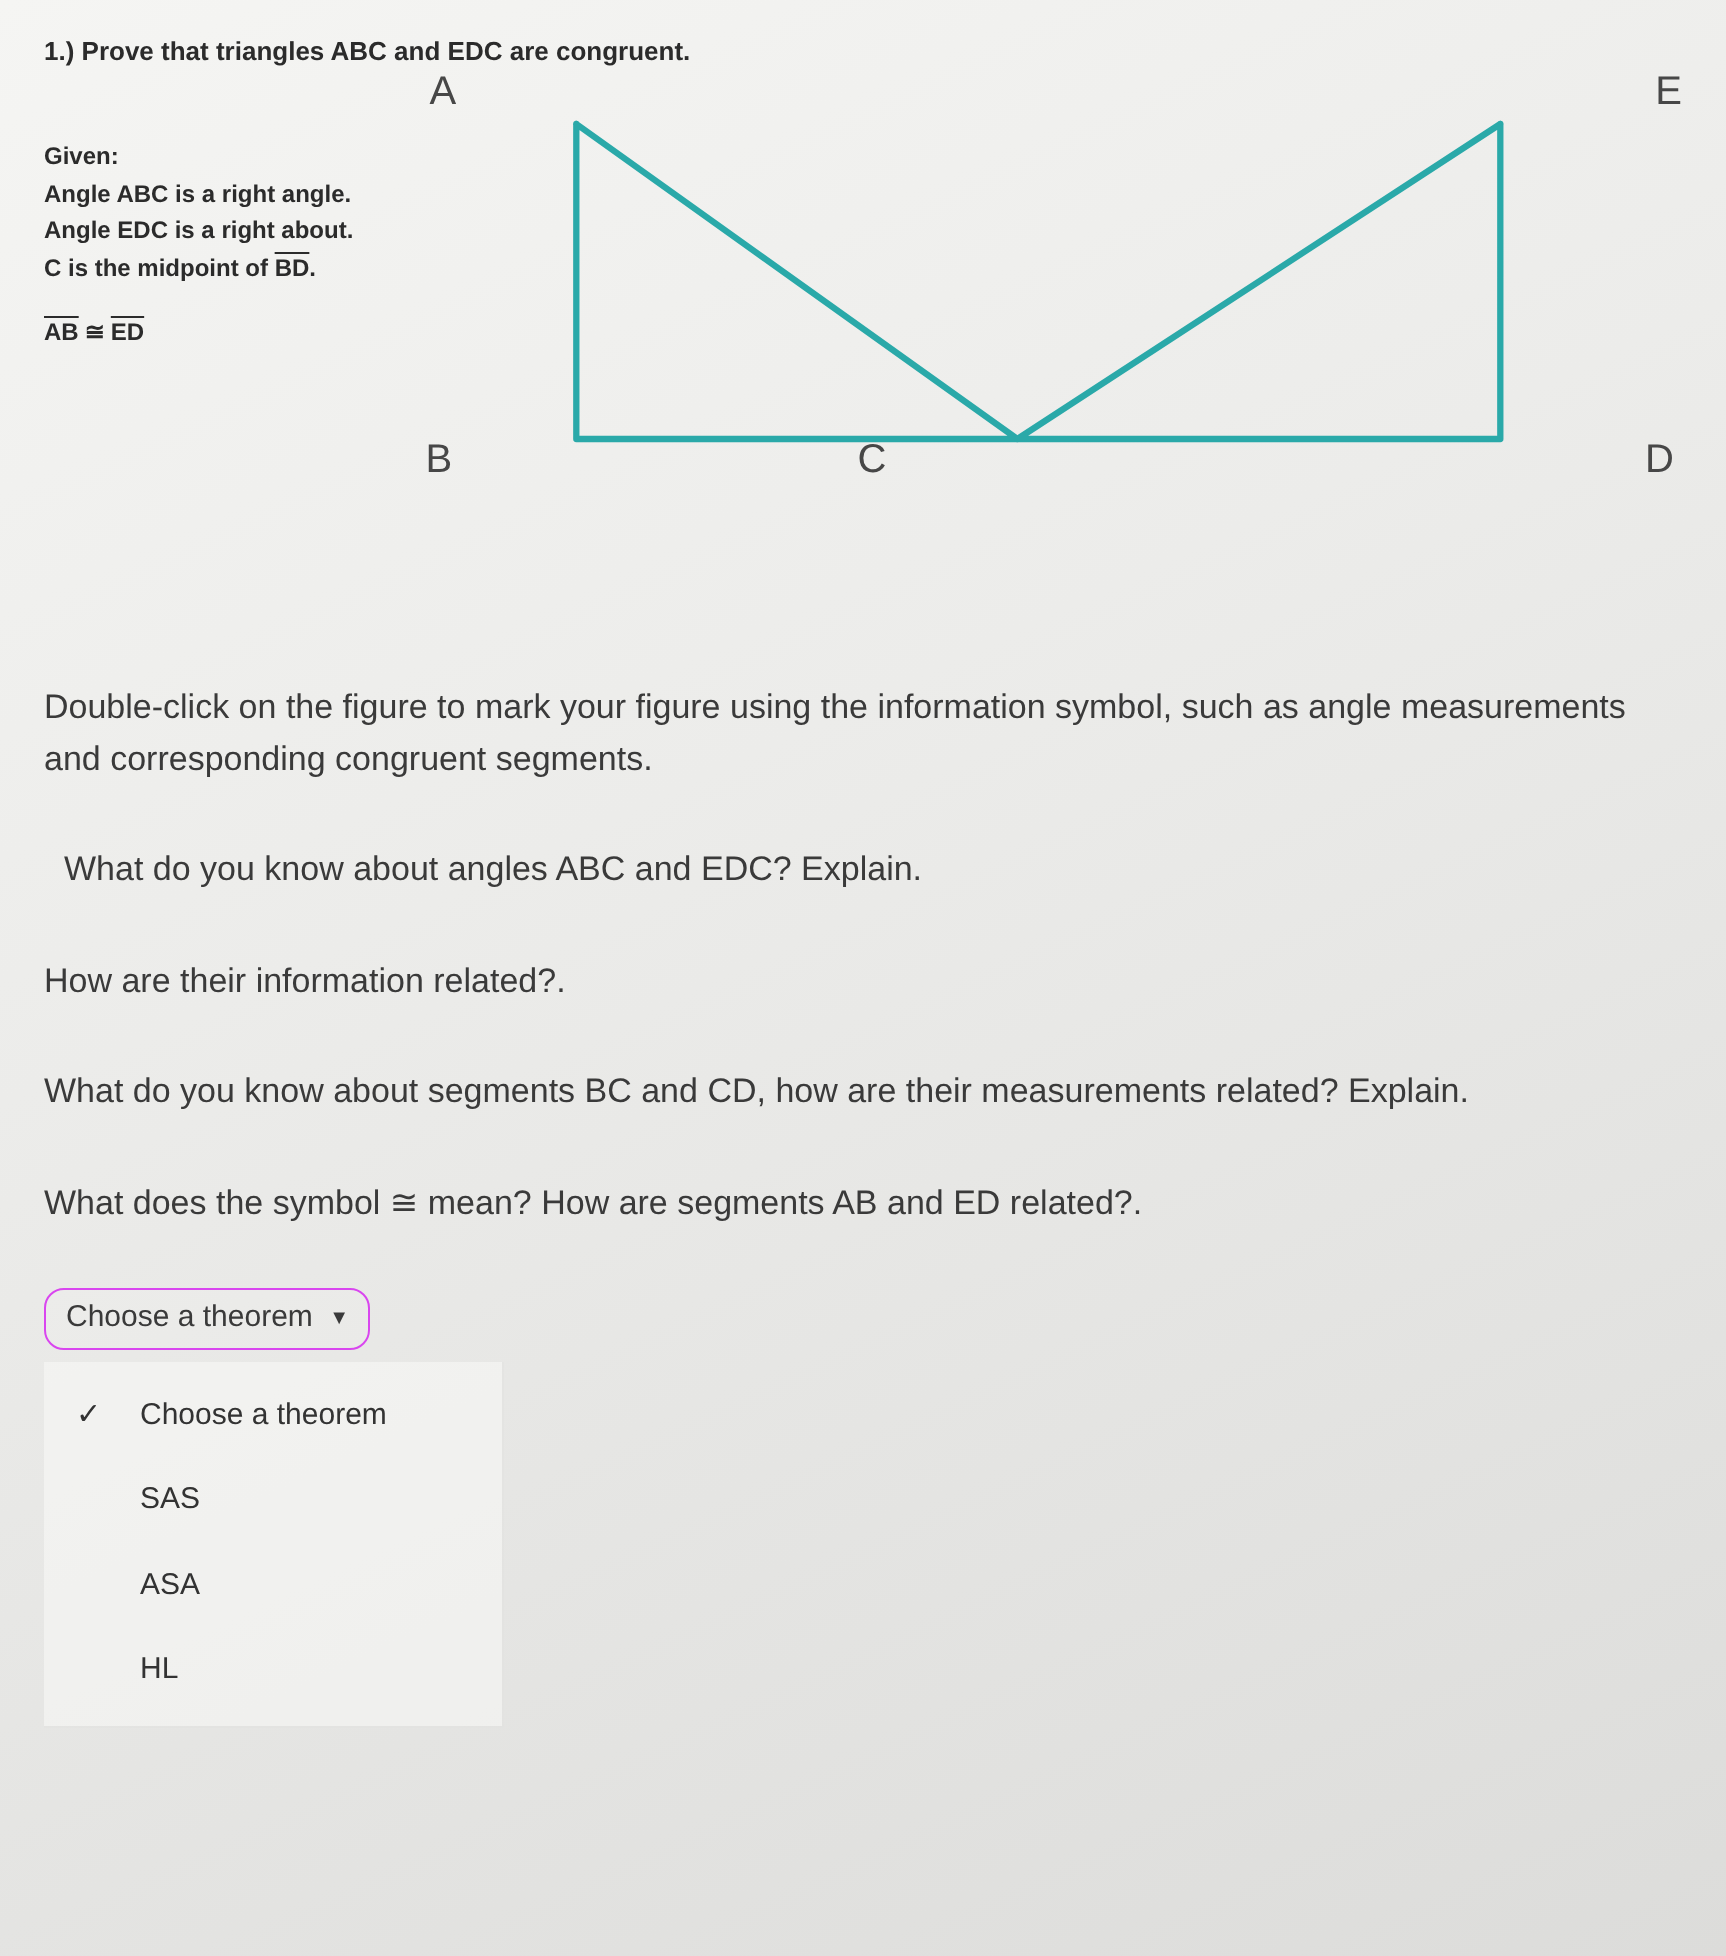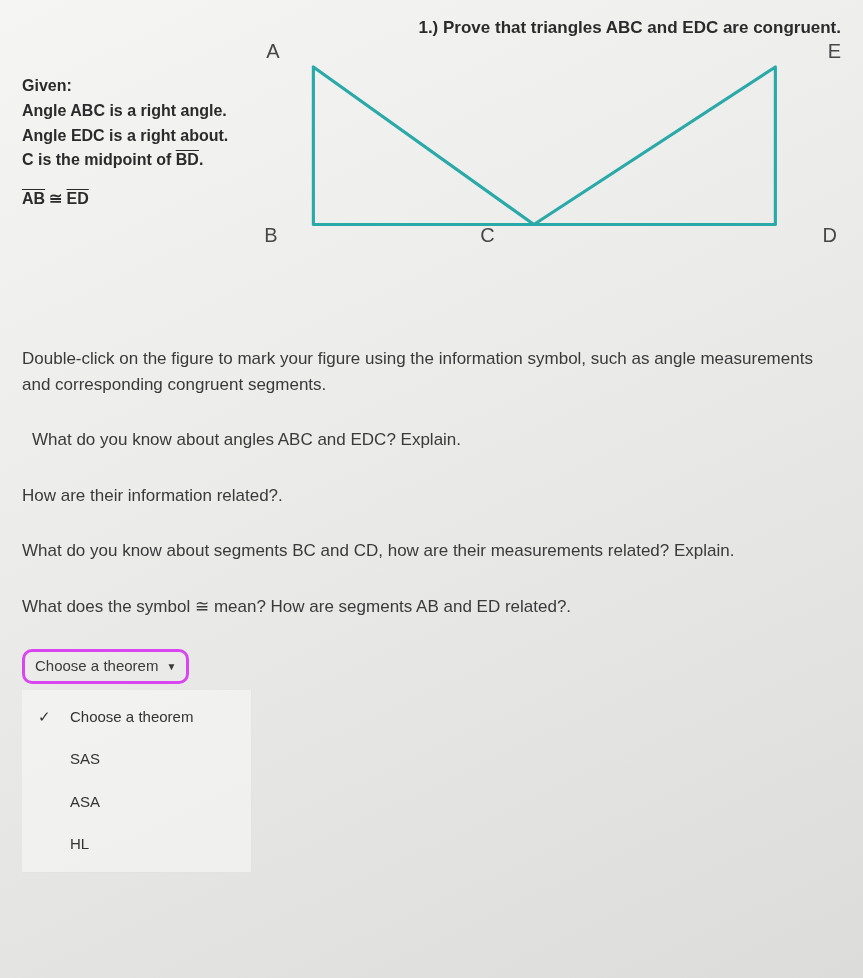--- a/index.html
+++ b/index.html
@@ -7,32 +7,31 @@
     margin: 0;
     padding: 18px 22px;
     font-family: Arial, Helvetica, sans-serif;
     background: linear-gradient(155deg, #f5f5f3 0%, #ececea 40%, #dcdcda 100%);
     width: 863px;
     height: 978px;
     color: #2b2b2b;
   }
   .question-title {
     font-weight: bold;
-    font-size: 17px;
+    font-size: 13px;
     margin-bottom: 8px;
-    text-align: right;
   }
   .top-row {
     display: flex;
     gap: 20px;
     align-items: flex-start;
   }
   .given-block {
     font-weight: bold;
-    font-size: 16px;
+    font-size: 12px;
     line-height: 1.55;
     margin-top: 28px;
   }
   .overline {
     text-decoration: overline;
     display: inline-block;
   }
   .figure {
     flex: 1;
     position: relative;
@@ -47,21 +46,21 @@
   }
   .body-text {
     font-size: 17px;
     color: #3a3a3a;
     line-height: 1.5;
     margin-top: 90px;
   }
   .para { margin-bottom: 30px; }
   .select-label {
     display: inline-block;
-    border: 3px solid #d946ef;
+    border: 1px solid #d946ef;
     border-radius: 10px;
     padding: 3px 10px 3px 10px;
     font-size: 15px;
     background: rgba(255,255,255,0.1);
     cursor: pointer;
     position: relative;
   }
   .select-label .caret {
     display:inline-block;
     margin-left:4px;

